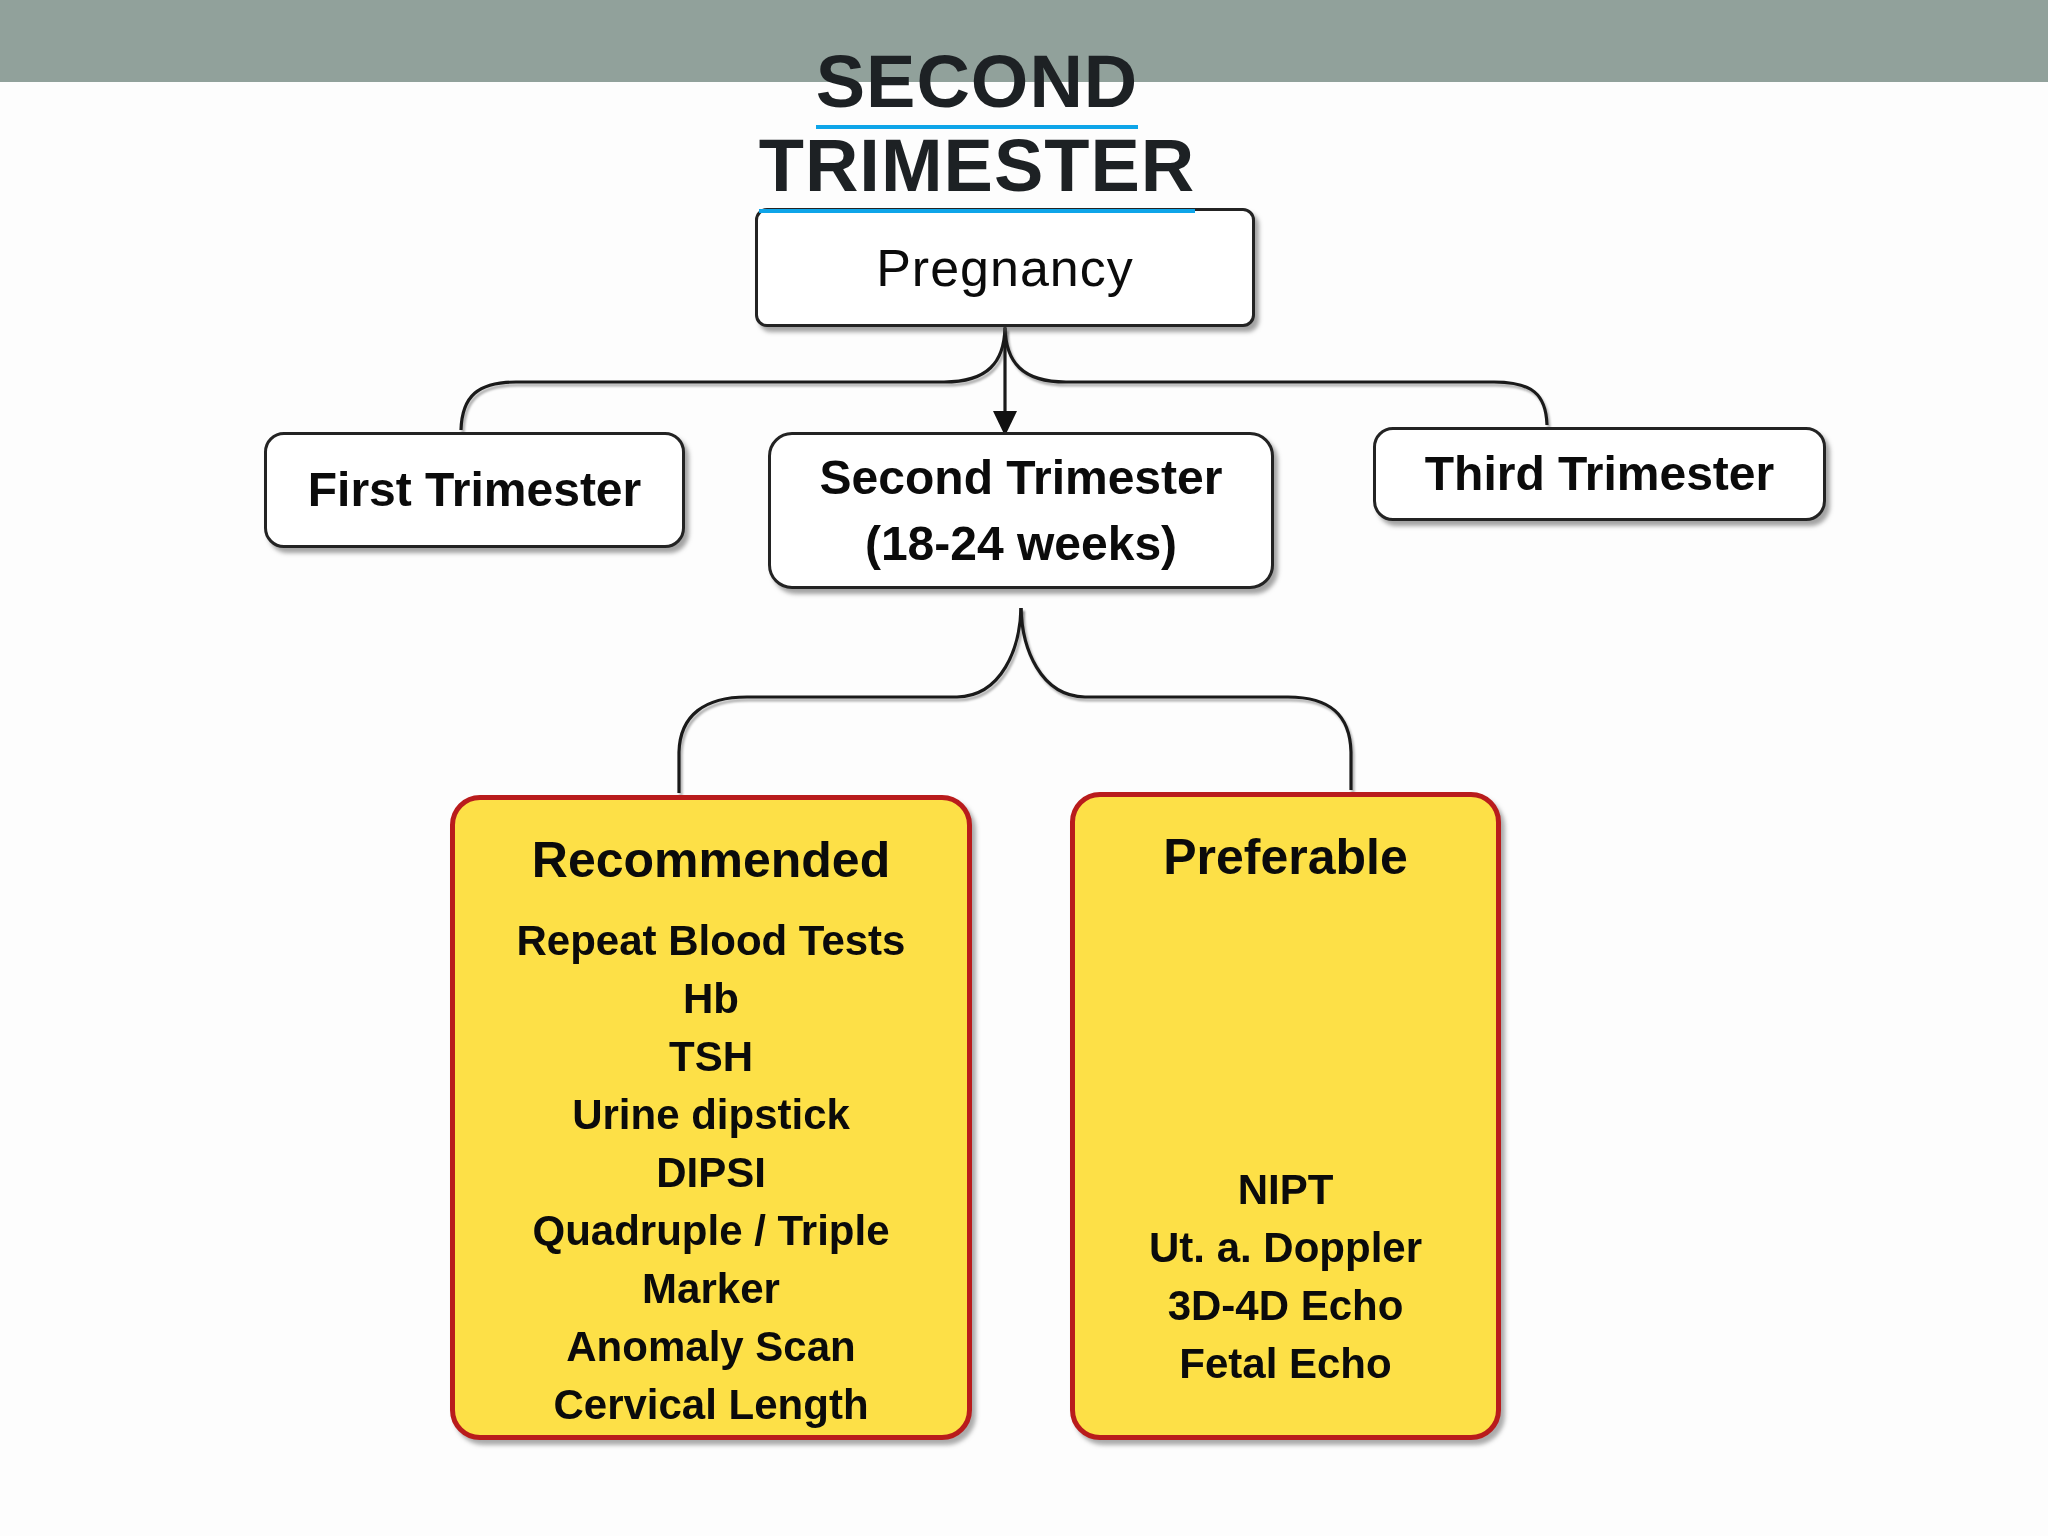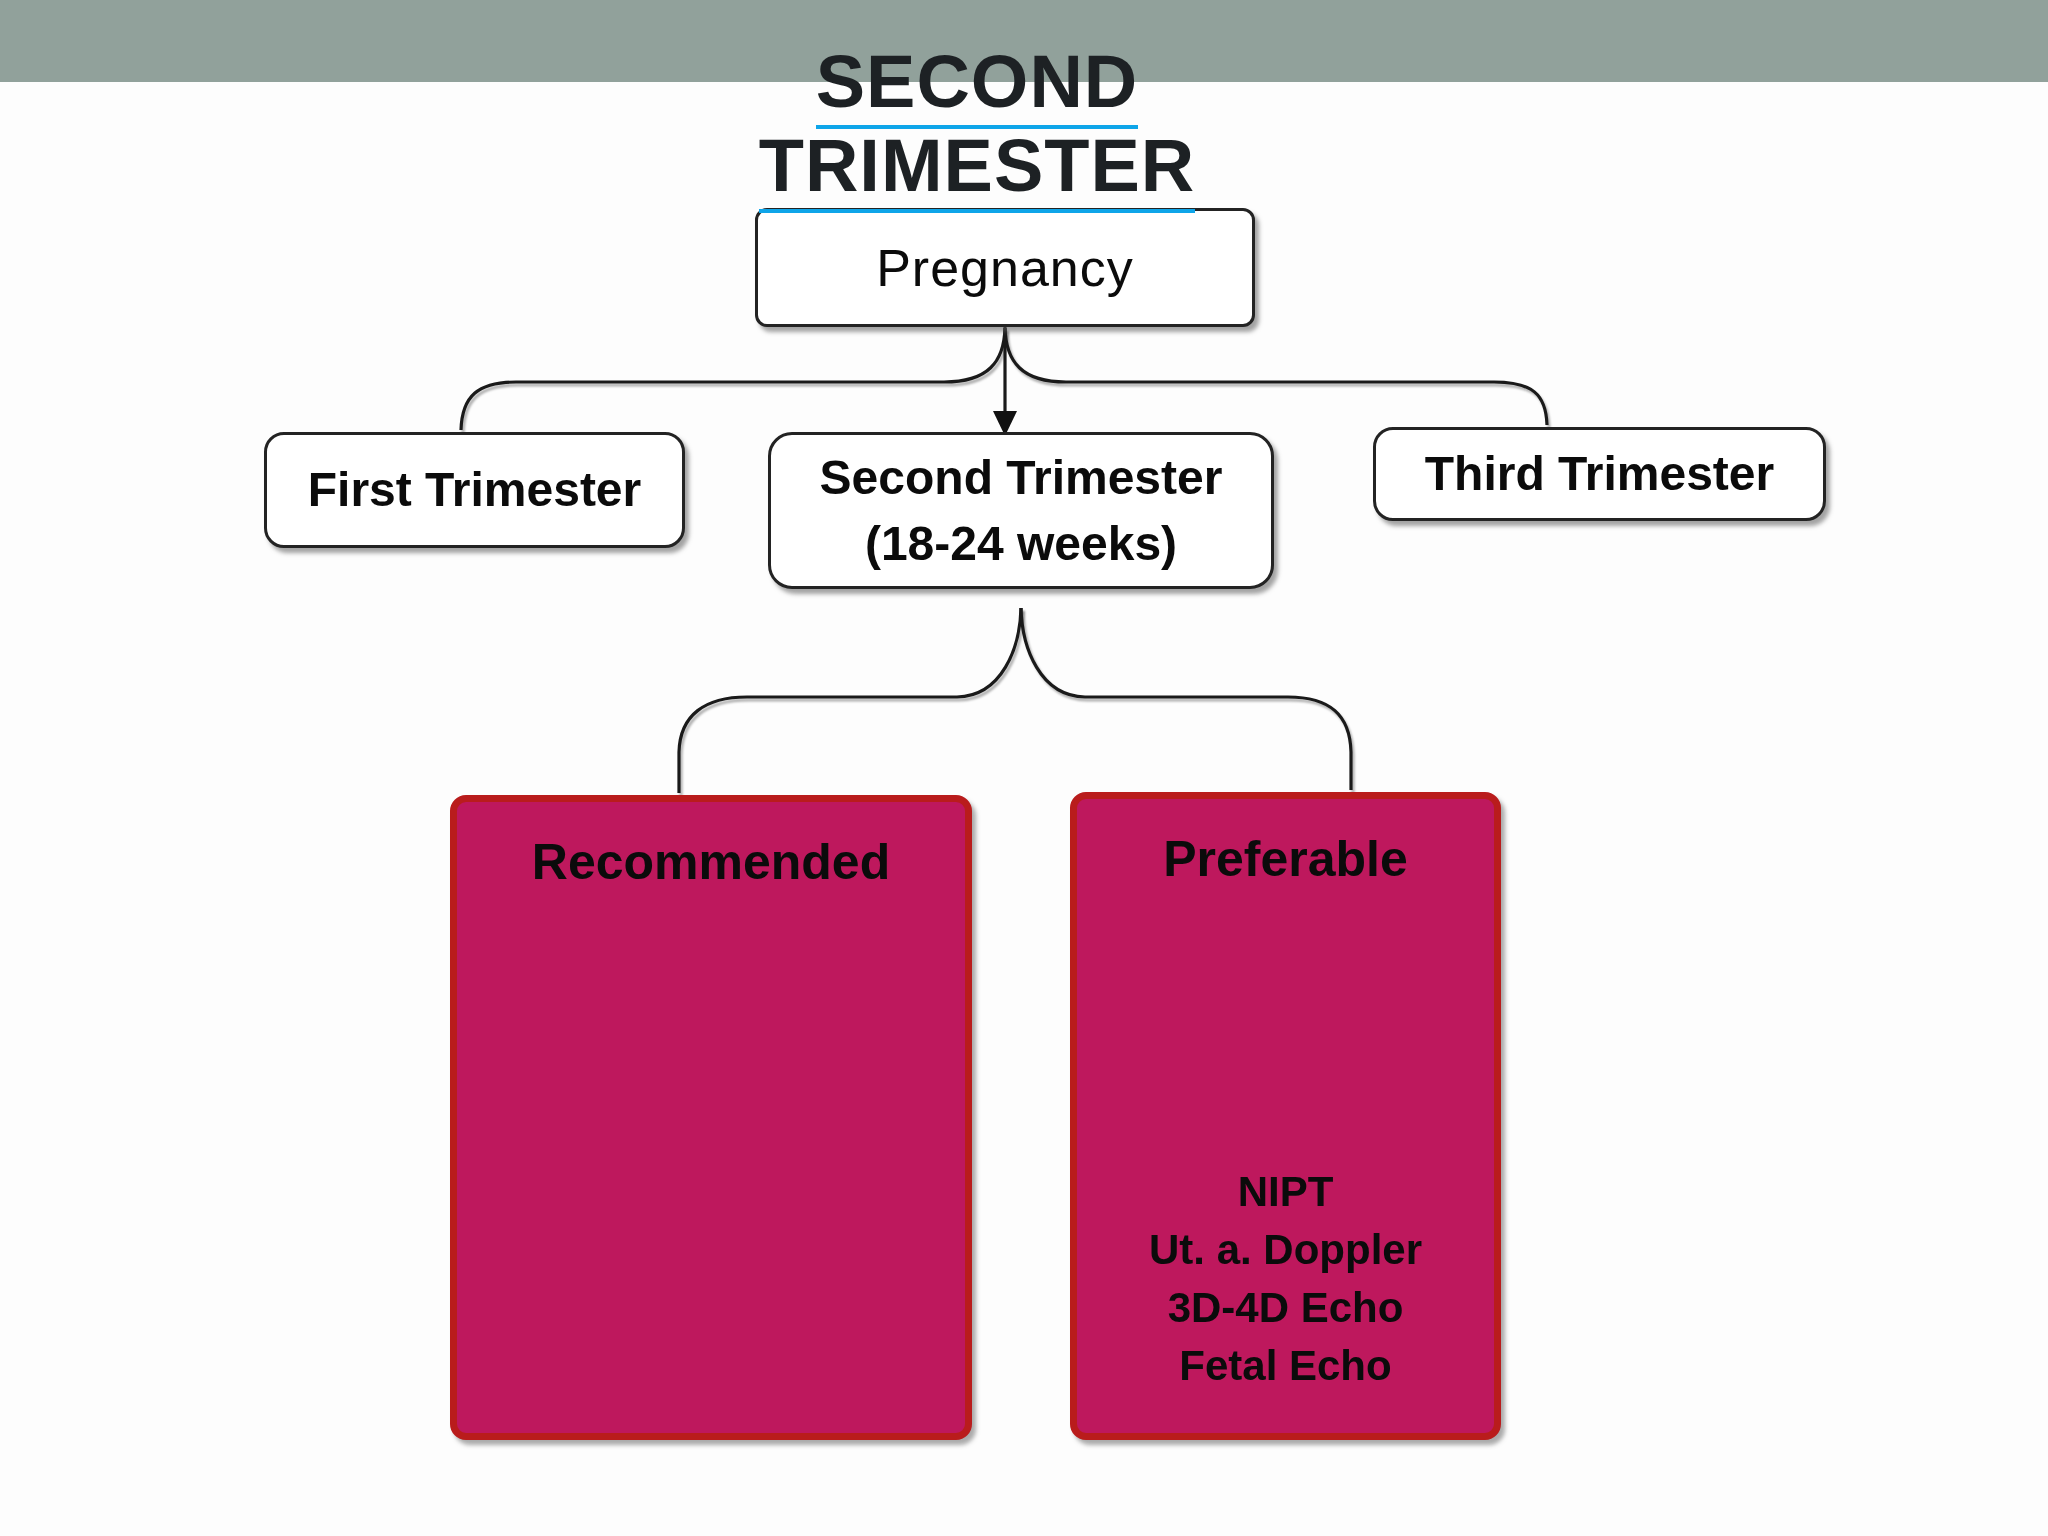--- a/index.html
+++ b/index.html
@@ -64,24 +64,24 @@
   .node-pregnancy {
     left: 755px; top: 208px; width: 500px; height: 119px;
     border-radius: 12px;
   }
   .node-pregnancy .lbl { font-weight: 400; font-size: 52px; letter-spacing: 1px; }
   .node-first  { left: 232px;  top: 432px; width: 421px; height: 116px; border-radius: 20px; margin-left: 32px; }
   .node-second { left: 768px;  top: 432px; width: 506px; height: 157px; border-radius: 24px; }
   .node-third  { left: 1373px; top: 427px; width: 453px; height: 94px; border-radius: 20px; }
   .bignode {
     position: absolute;
-    background: #be185d;
-    border: 7px solid #b91c1c;
+    background: #fde047;
+    border: 5px solid #b91c1c;
     box-shadow: 4px 5px 4px rgba(90,90,90,0.5);
-    border-radius: 16px;
+    border-radius: 30px;
     z-index: 2;
     box-sizing: border-box;
     text-align: center;
   }
   .node-recommended { left: 450px;  top: 795px; width: 522px; height: 645px; }
   .node-preferable  { left: 1070px; top: 792px; width: 431px; height: 648px; }
   .bignode-title {
     padding-top: 32px;
     font-weight: 700;
     font-size: 50px;
@@ -134,20 +134,30 @@
     <span class="lbl">Second Trimester</span>
     <span class="lbl">(18-24 weeks)</span>
   </div>
 
   <div class="node node-third">
     <span class="lbl">Third Trimester</span>
   </div>
 
   <div class="bignode node-recommended">
     <div class="bignode-title">Recommended</div>
+    <div class="bignode-items">
+        <div class="list-line">Repeat Blood Tests</div>
+        <div class="list-line">Hb</div>
+        <div class="list-line">TSH</div>
+        <div class="list-line">Urine dipstick</div>
+        <div class="list-line">DIPSI</div>
+        <div class="list-line">Quadruple / Triple Marker</div>
+        <div class="list-line">Anomaly Scan</div>
+        <div class="list-line">Cervical Length</div>
+      </div>
   </div>
 
   <div class="bignode node-preferable">
     <div class="bignode-title">Preferable</div>
     <div class="bignode-items">
         <div class="list-line">NIPT</div>
         <div class="list-line">Ut. a. Doppler</div>
         <div class="list-line">3D-4D Echo</div>
         <div class="list-line">Fetal Echo</div>
       </div>

